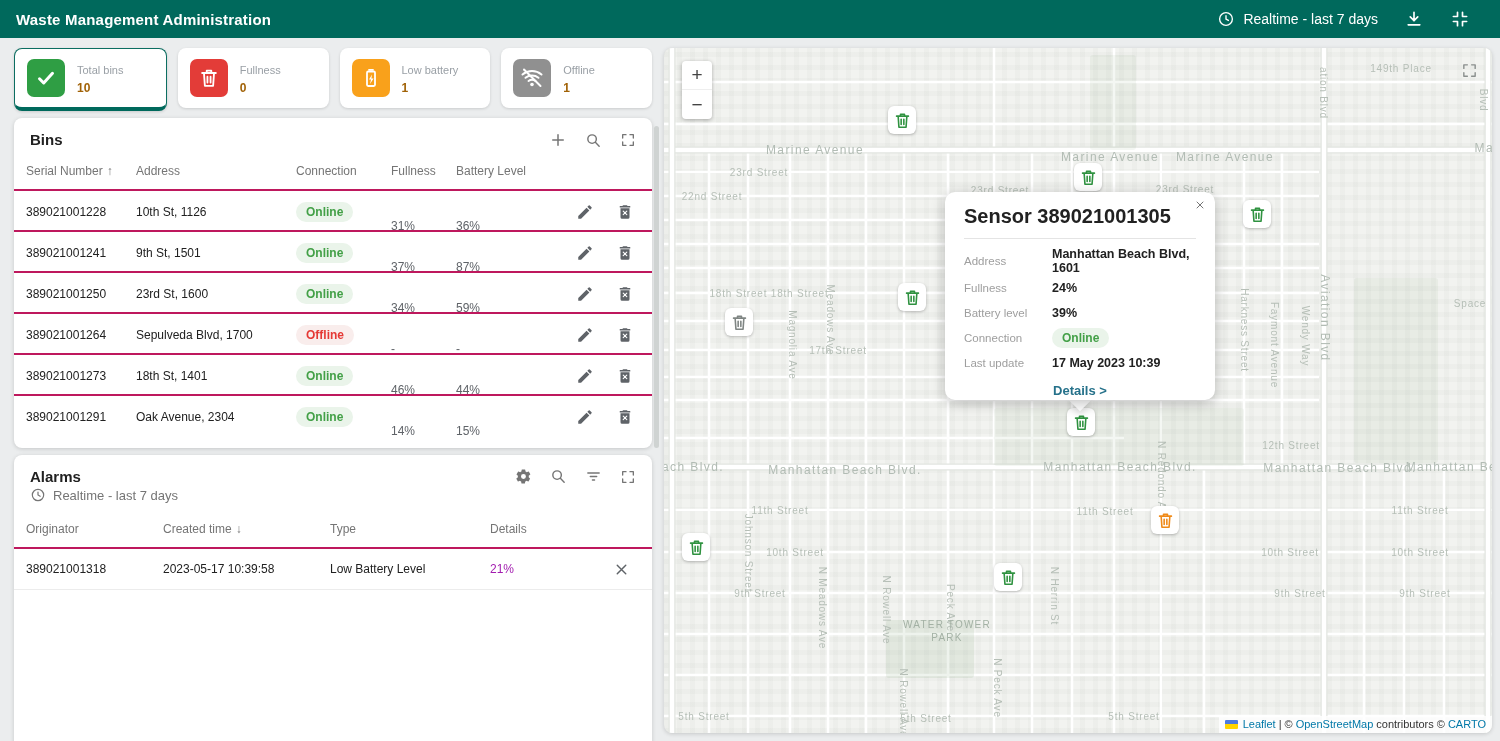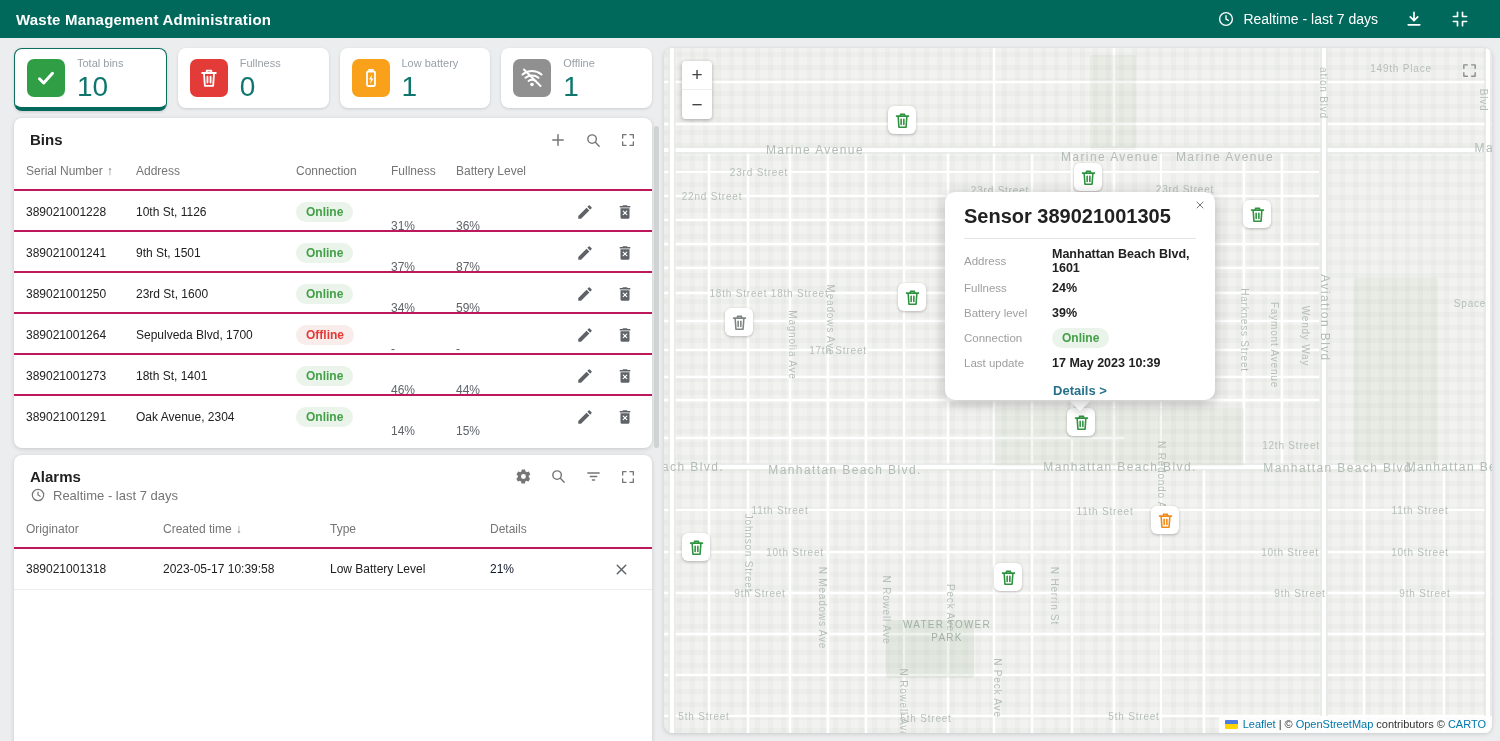--- a/index.html
+++ b/index.html
@@ -14,21 +14,21 @@
   #topbar .tw { display:flex; align-items:center; gap:8px; font-size:14px; }
   #topbar svg { color:#fff; }
 
   
   #stats { position:absolute; left:14px; top:48px; width:638px; display:flex; gap:11px; }
   .stat-card { flex:1; height:60px; background:#fff; border-radius:8px; box-shadow:0 1px 3px rgba(0,0,0,.14); display:flex; align-items:center; padding-left:12px; position:relative; }
   .stat-card.active { border:1px solid #0c6e61; border-bottom:4px solid #00695c; height:63px; }
   .stat-icon { width:38px; height:38px; border-radius:7px; display:flex; align-items:center; justify-content:center; color:#fff; flex:0 0 38px; }
   .stat-text { margin-left:12px; line-height:1.15; }
   .stat-label { font-size:11px; color:#9aa0a6; }
-  .stat-value { font-size:28px; font-weight:normal; color:#0f766e; }
+  .stat-value { font-size:12px; font-weight:bold; color:#a16207; }
 
   
   #bins-card  { left:14px; top:118px; width:638px; height:330px; }
   #alarms-card{ left:14px; top:455px; width:638px; height:356px; }
   .panel-header { display:flex; align-items:flex-start; padding:13px 16px 4px; }
   .panel-title { font-size:15px; font-weight:bold; color:#212121; }
   .panel-icons { margin-left:auto; display:flex; gap:18px; color:#757575; align-items:center; }
   .panel-icons .ibtn { background:none; border:none; color:#757575; cursor:pointer; padding:0; line-height:0; }
   .subtitle { display:flex; align-items:center; gap:7px; color:#757575; font-size:13px; padding:2px 16px 0; }
 
@@ -38,21 +38,21 @@
   .t-head { height:36px; color:#757575; font-size:12px; }
   .t-head .col { display:flex; align-items:center; gap:4px; }
   .sort-arrow { font-size:12px; color:#757575; }
   .t-row { height:41px; border-top:2px solid #be185d; font-size:12px; color:#212121; }
   #alarms-card .t-row { height:43px; border-bottom:1px solid #ececec; }
   .pct { color:#5f6368;margin-top:28px; }
   .conn-badge { display:inline-block; padding:3px 10px; border-radius:12px; font-weight:bold; font-size:12px; color:#43a047; background:#eaf4ea; }
   .conn-badge.offline { color:#e53935; background:#f9edec; }
   .actions { display:flex; justify-content:flex-end; gap:22px; padding-right:6px; }
   .icon-btn { background:none; border:none; padding:0; cursor:pointer; color:#5f6368; line-height:0; }
-  .alarm-detail { color:#0f172a; font-weight:500; }
+  .alarm-detail { color:#a21caf; font-weight:500; }
 
   #dash-scrollbar { position:absolute; left:654px; top:126px; width:5px; height:322px; background:#cfd3d2; border-radius:3px; }
 
   
   #map-card { left:664px; top:48px; width:828px; height:685px; overflow:hidden;
     background-color:#f2f3f0;
     background-image:
       repeating-linear-gradient(0deg, rgba(150,158,148,.055) 0 5px, transparent 5px 13px),
       repeating-linear-gradient(90deg, rgba(150,158,148,.055) 0 5px, transparent 5px 13px); }
   #roads { position:absolute; left:0; top:0; }

